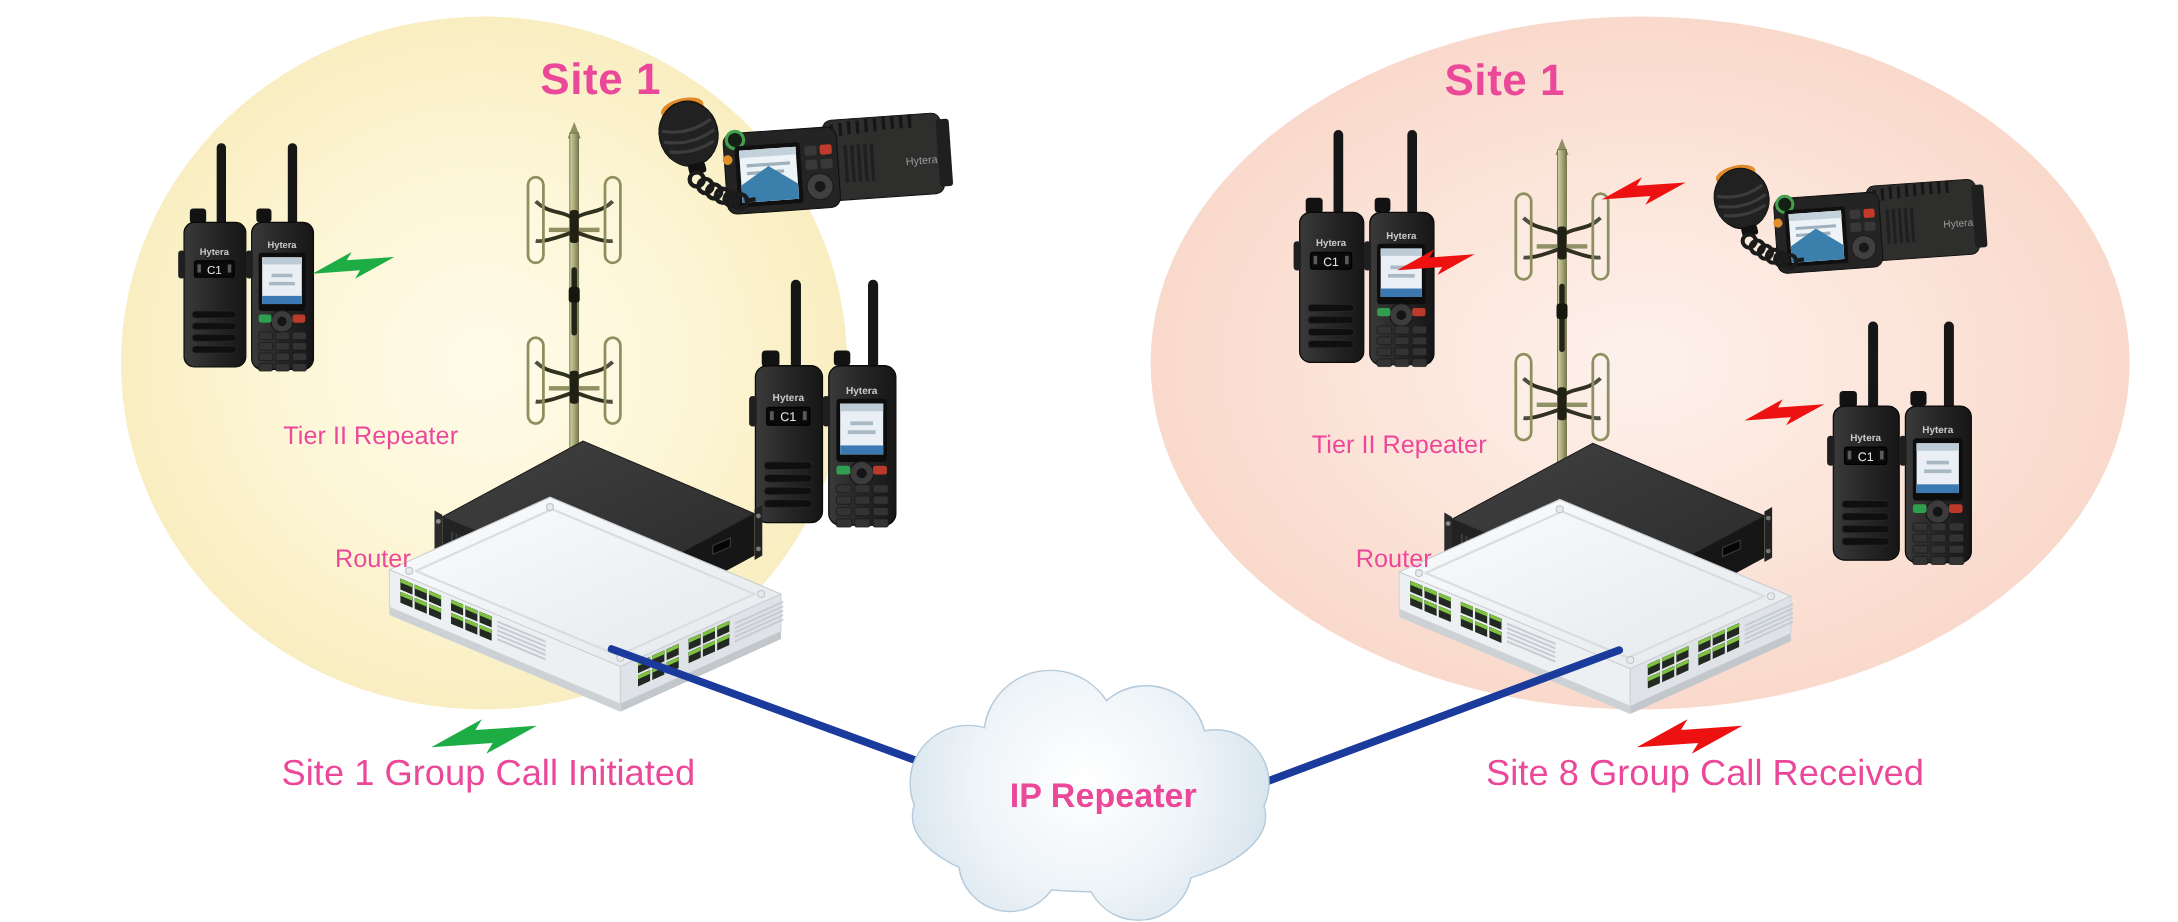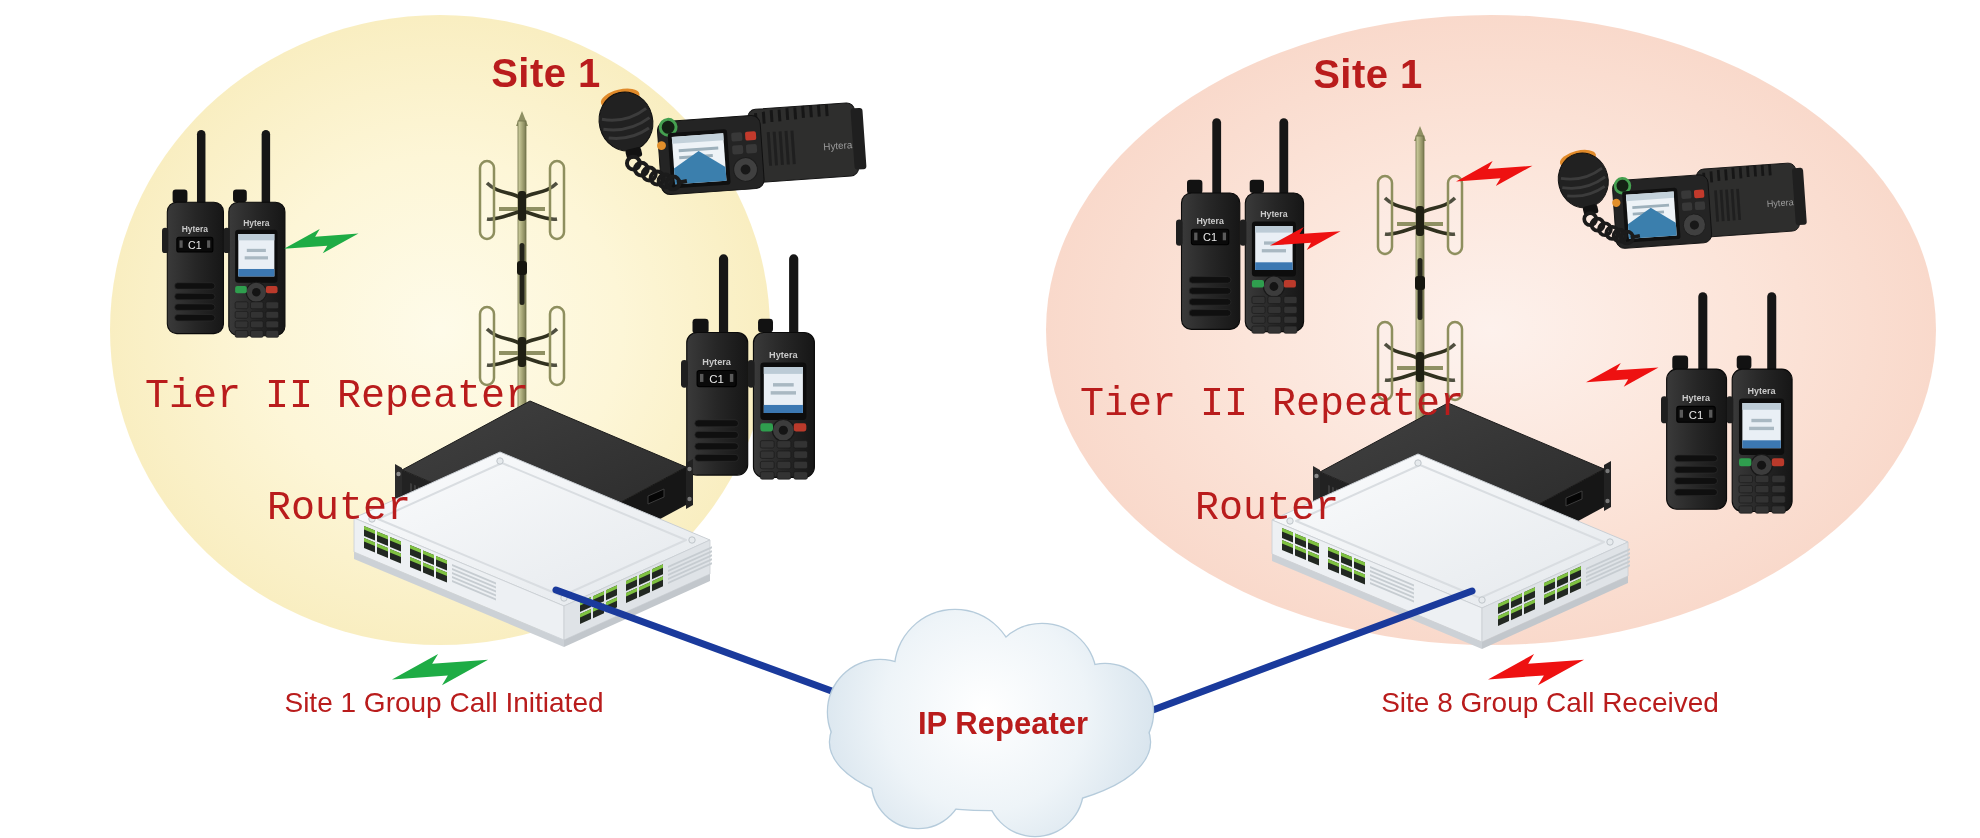--- a/index.html
+++ b/index.html
@@ -4,24 +4,24 @@
 <style>
   html,body{margin:0;padding:0;background:#ffffff;}
   #stage{position:relative;width:1980px;height:838px;background:#ffffff;overflow:hidden;
          font-family:"Liberation Sans", sans-serif;}
   .zone{position:absolute;border-radius:50%;}
   #zone1{left:110px;top:15px;width:660px;height:630px;
          background:radial-gradient(closest-side, var(--z1c) 0%, var(--z1m) 55%, var(--z1e) 100%);}
   #zone2{left:1046px;top:15px;width:890px;height:630px;
          background:radial-gradient(closest-side, var(--z2c) 0%, var(--z2m) 55%, var(--z2e) 100%);}
   svg.layer{position:absolute;left:0;top:0;}
-  .lbl{position:absolute;transform:translate(-50%,-50%);white-space:nowrap;color:#b91c1c;}
+  .lbl{position:absolute;transform:translate(-50%,-50%);white-space:nowrap;color:#ec4899;}
   .site-title{font-size:40px;font-weight:bold;letter-spacing:.5px;}
-  .dev-label{font-size:40px;font-family:Liberation Mono, monospace;}
-  .caption{font-size:28px;}
+  .dev-label{font-size:23px;}
+  .caption{font-size:33px;}
   .cloud-label{font-size:31px;font-weight:bold;}
 </style>
 </head>
 <body>
 
 <div id="stage">
 
   <div class="zone" id="zone1"></div>
   <div class="zone" id="zone2"></div>
 

